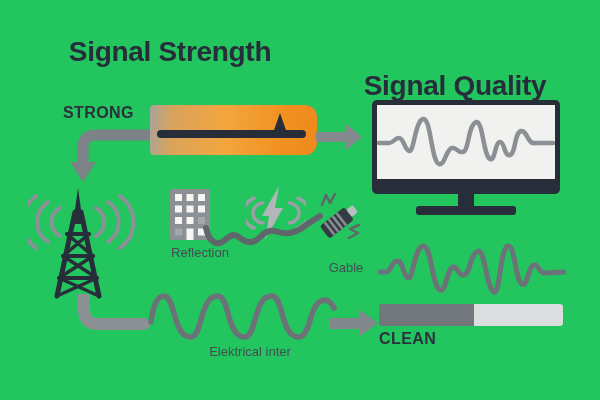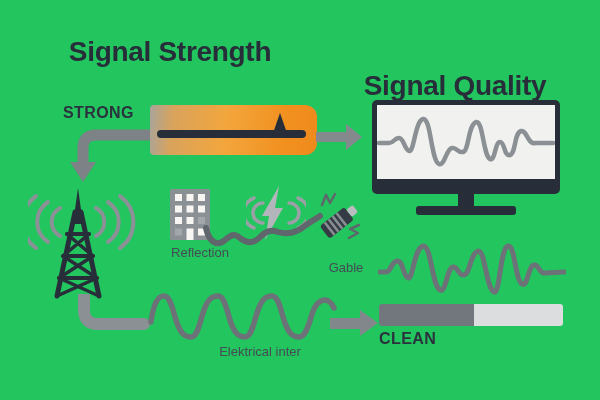--- a/index.html
+++ b/index.html
@@ -139,21 +139,21 @@
   <svg class="abs" style="left:70px;top:294px;" width="80" height="42" viewBox="0 0 80 42">
     <path d="M14,0 V16 Q14,30 28,30 H74" stroke="#8b9095" stroke-width="12" fill="none" stroke-linecap="round"></path>
   </svg>
 
   <svg class="abs" style="left:148px;top:286px;" width="190" height="60" viewBox="0 0 190 60">
     <path d="M3,36 C5,20 9,10 16,10 C23,10 25,26 29,37 C33,48 37,51 43,51
              C50,51 52,35 56,24 C60,13 64,10 70,10 C77,10 79,26 83,37 C87,48 91,51 97,51
              C104,51 106,35 110,24 C114,13 118,10 124,10 C131,10 133,26 137,37 C141,48 145,51 151,51
              C158,51 161,38 164,28 C167,19 171,14 177,14 C181,14 184,18 186,22" stroke="#6c7278" stroke-width="5.5" fill="none" stroke-linecap="round"></path>
   </svg>
-  <div class="abs smalllabel" style="left:192px;top:344px;width:136px;">Elektrical inter</div>
+  <div class="abs smalllabel" style="left:182px;top:344px;width:136px;">Elektrical inter</div>
 
   <svg class="abs" style="left:330px;top:309px;" width="48" height="28" viewBox="0 0 48 28">
     <rect x="0" y="9" width="30" height="11" fill="#82878c"></rect>
     <polygon points="30,1 48,14 30,27" fill="#82878c"></polygon>
   </svg>
 
   <svg class="abs" style="left:378px;top:236px;" width="188" height="66" viewBox="0 0 188 66">
     <path d="M2,36 L8,36 C13,36 13,26 19,25 C25,24 25,40 30,42 C35,44 36,12 45,10
              C53,8 54,50 62,54 C68,57 69,32 75,31 C80,30 80,40 86,39 C92,38 92,18 100,15
              C107,13 108,52 116,56 C122,59 122,12 130,10 C137,8 137,44 144,48

